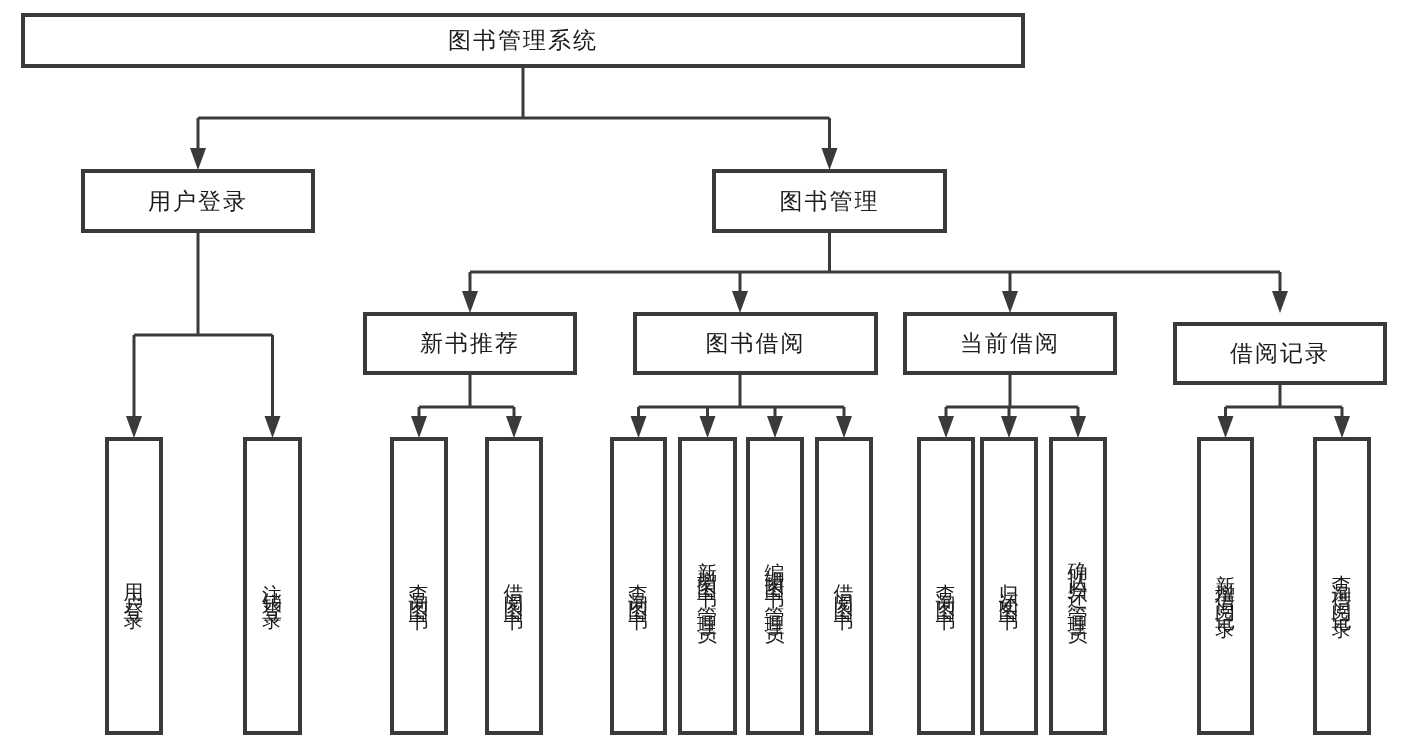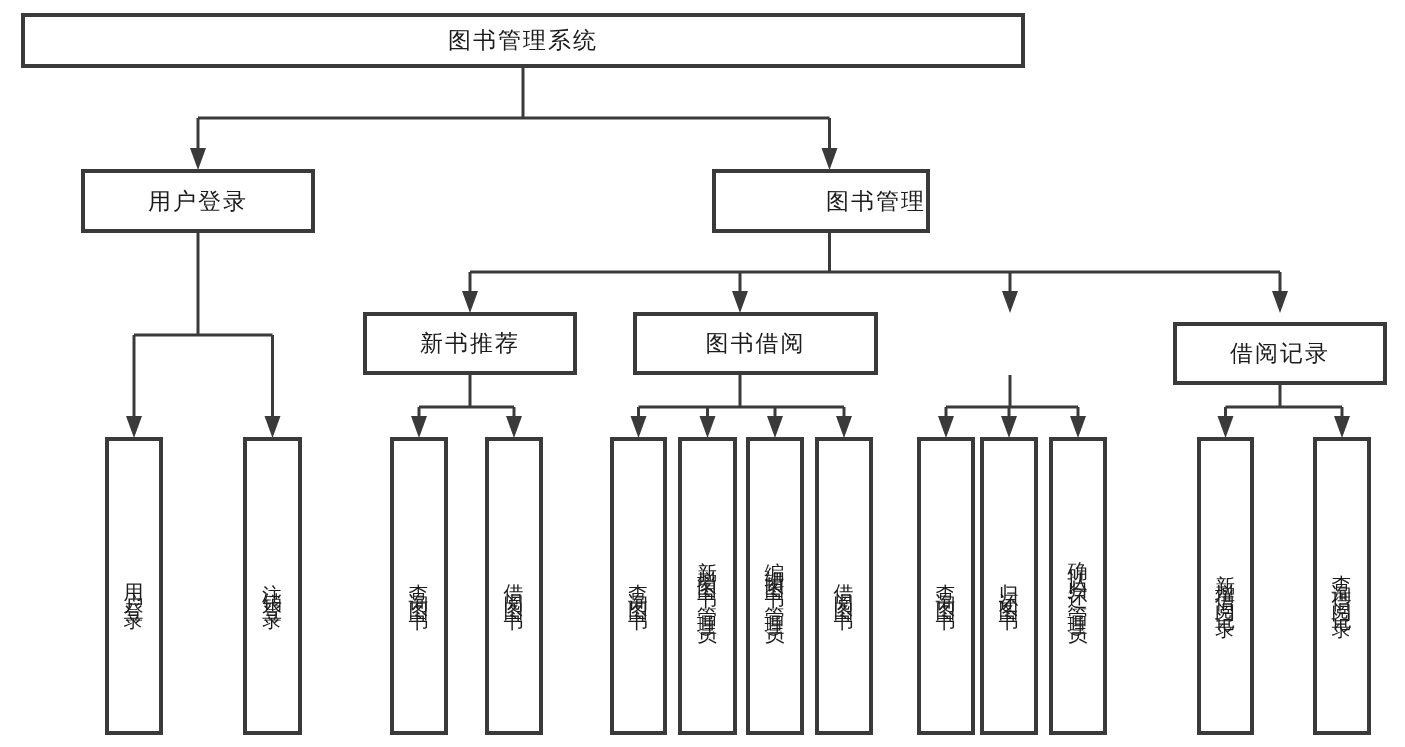--- a/index.html
+++ b/index.html
@@ -109,28 +109,31 @@
       <polygon points="1217.5,416 1233.5,416 1225.5,438" fill="#3a3a3a"></polygon>
       <line x1="1342" y1="407" x2="1342" y2="421" stroke="#3a3a3a" stroke-width="3"></line>
       <polygon points="1334,416 1350,416 1342,438" fill="#3a3a3a"></polygon>
     </svg>
 <div class="node horizontal" style="left: 21px; top: 13px; width: 1004px; height: 55px; border-color: rgb(58, 58, 58);">
       <span class="label" style="color: rgb(28, 28, 28);">图书管理系统</span>
     </div>
     <div class="node horizontal" style="left: 81px; top: 169px; width: 234px; height: 64px; border-color: rgb(58, 58, 58);">
       <span class="label" style="color: rgb(28, 28, 28);">用户登录</span>
     </div>
-    <div class="node horizontal" style="left: 712px; top: 169px; width: 218px; height: 64px; border-color: rgb(58, 58, 58); justify-content: flex-end;">
+    <div class="node horizontal" style="left: 712px; top: 169px; width: 235px; height: 64px; border-color: rgb(58, 58, 58);">
       <span class="label" style="color: rgb(28, 28, 28);">图书管理</span>
     </div>
     <div class="node horizontal" style="left: 363px; top: 312px; width: 214px; height: 63px; border-color: rgb(58, 58, 58);">
       <span class="label" style="color: rgb(28, 28, 28); font-family: Liberation Mono, monospace;">新书推荐</span>
     </div>
     <div class="node horizontal" style="left: 633px; top: 312px; width: 245px; height: 63px; border-color: rgb(58, 58, 58);">
       <span class="label" style="color: rgb(28, 28, 28);">图书借阅</span>
+    </div>
+    <div class="node horizontal" style="left: 903px; top: 312px; width: 214px; height: 63px; border-color: rgb(58, 58, 58);">
+      <span class="label" style="color: rgb(28, 28, 28);">当前借阅</span>
     </div>
     <div class="node horizontal" style="left: 1173px; top: 322px; width: 214px; height: 63px; border-color: rgb(58, 58, 58);">
       <span class="label" style="color: rgb(28, 28, 28);">借阅记录</span>
     </div>
     <div class="node vertical" style="left: 105px; top: 437px; width: 58px; height: 298px; border-color: rgb(58, 58, 58);">
       <span class="label" style="color: rgb(28, 28, 28);">用户登录</span>
     </div>
     <div class="node vertical" style="left: 243px; top: 437px; width: 59px; height: 298px; border-color: rgb(58, 58, 58);">
       <span class="label" style="color: rgb(28, 28, 28);">注销登录</span>
     </div>

